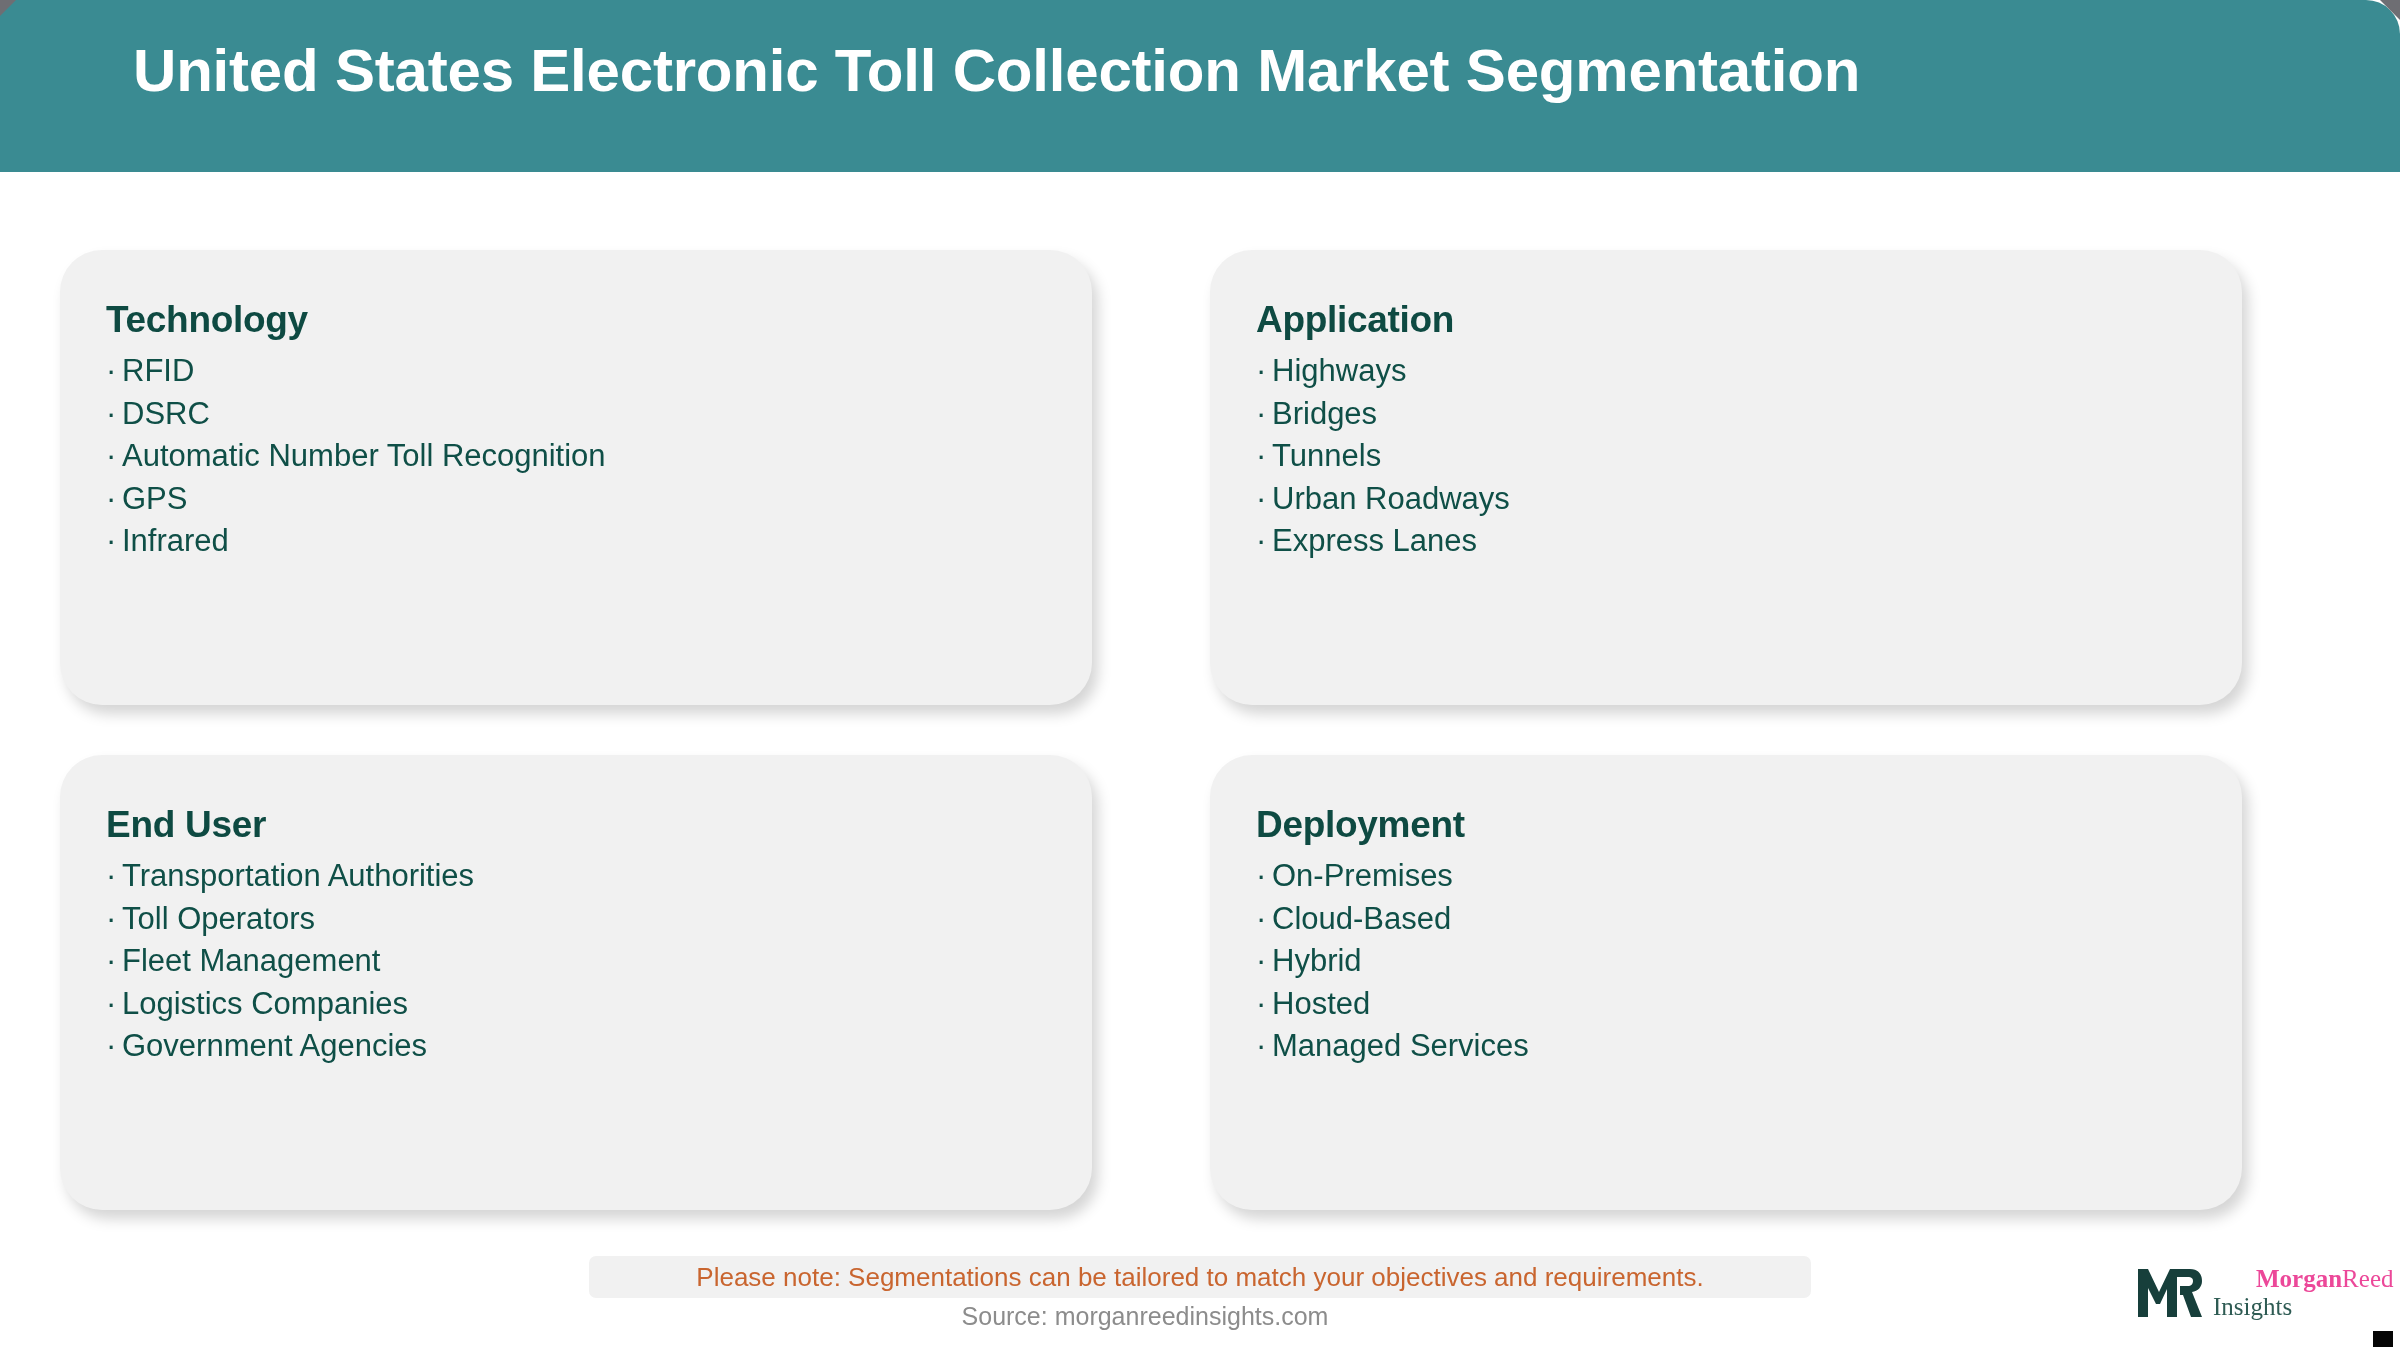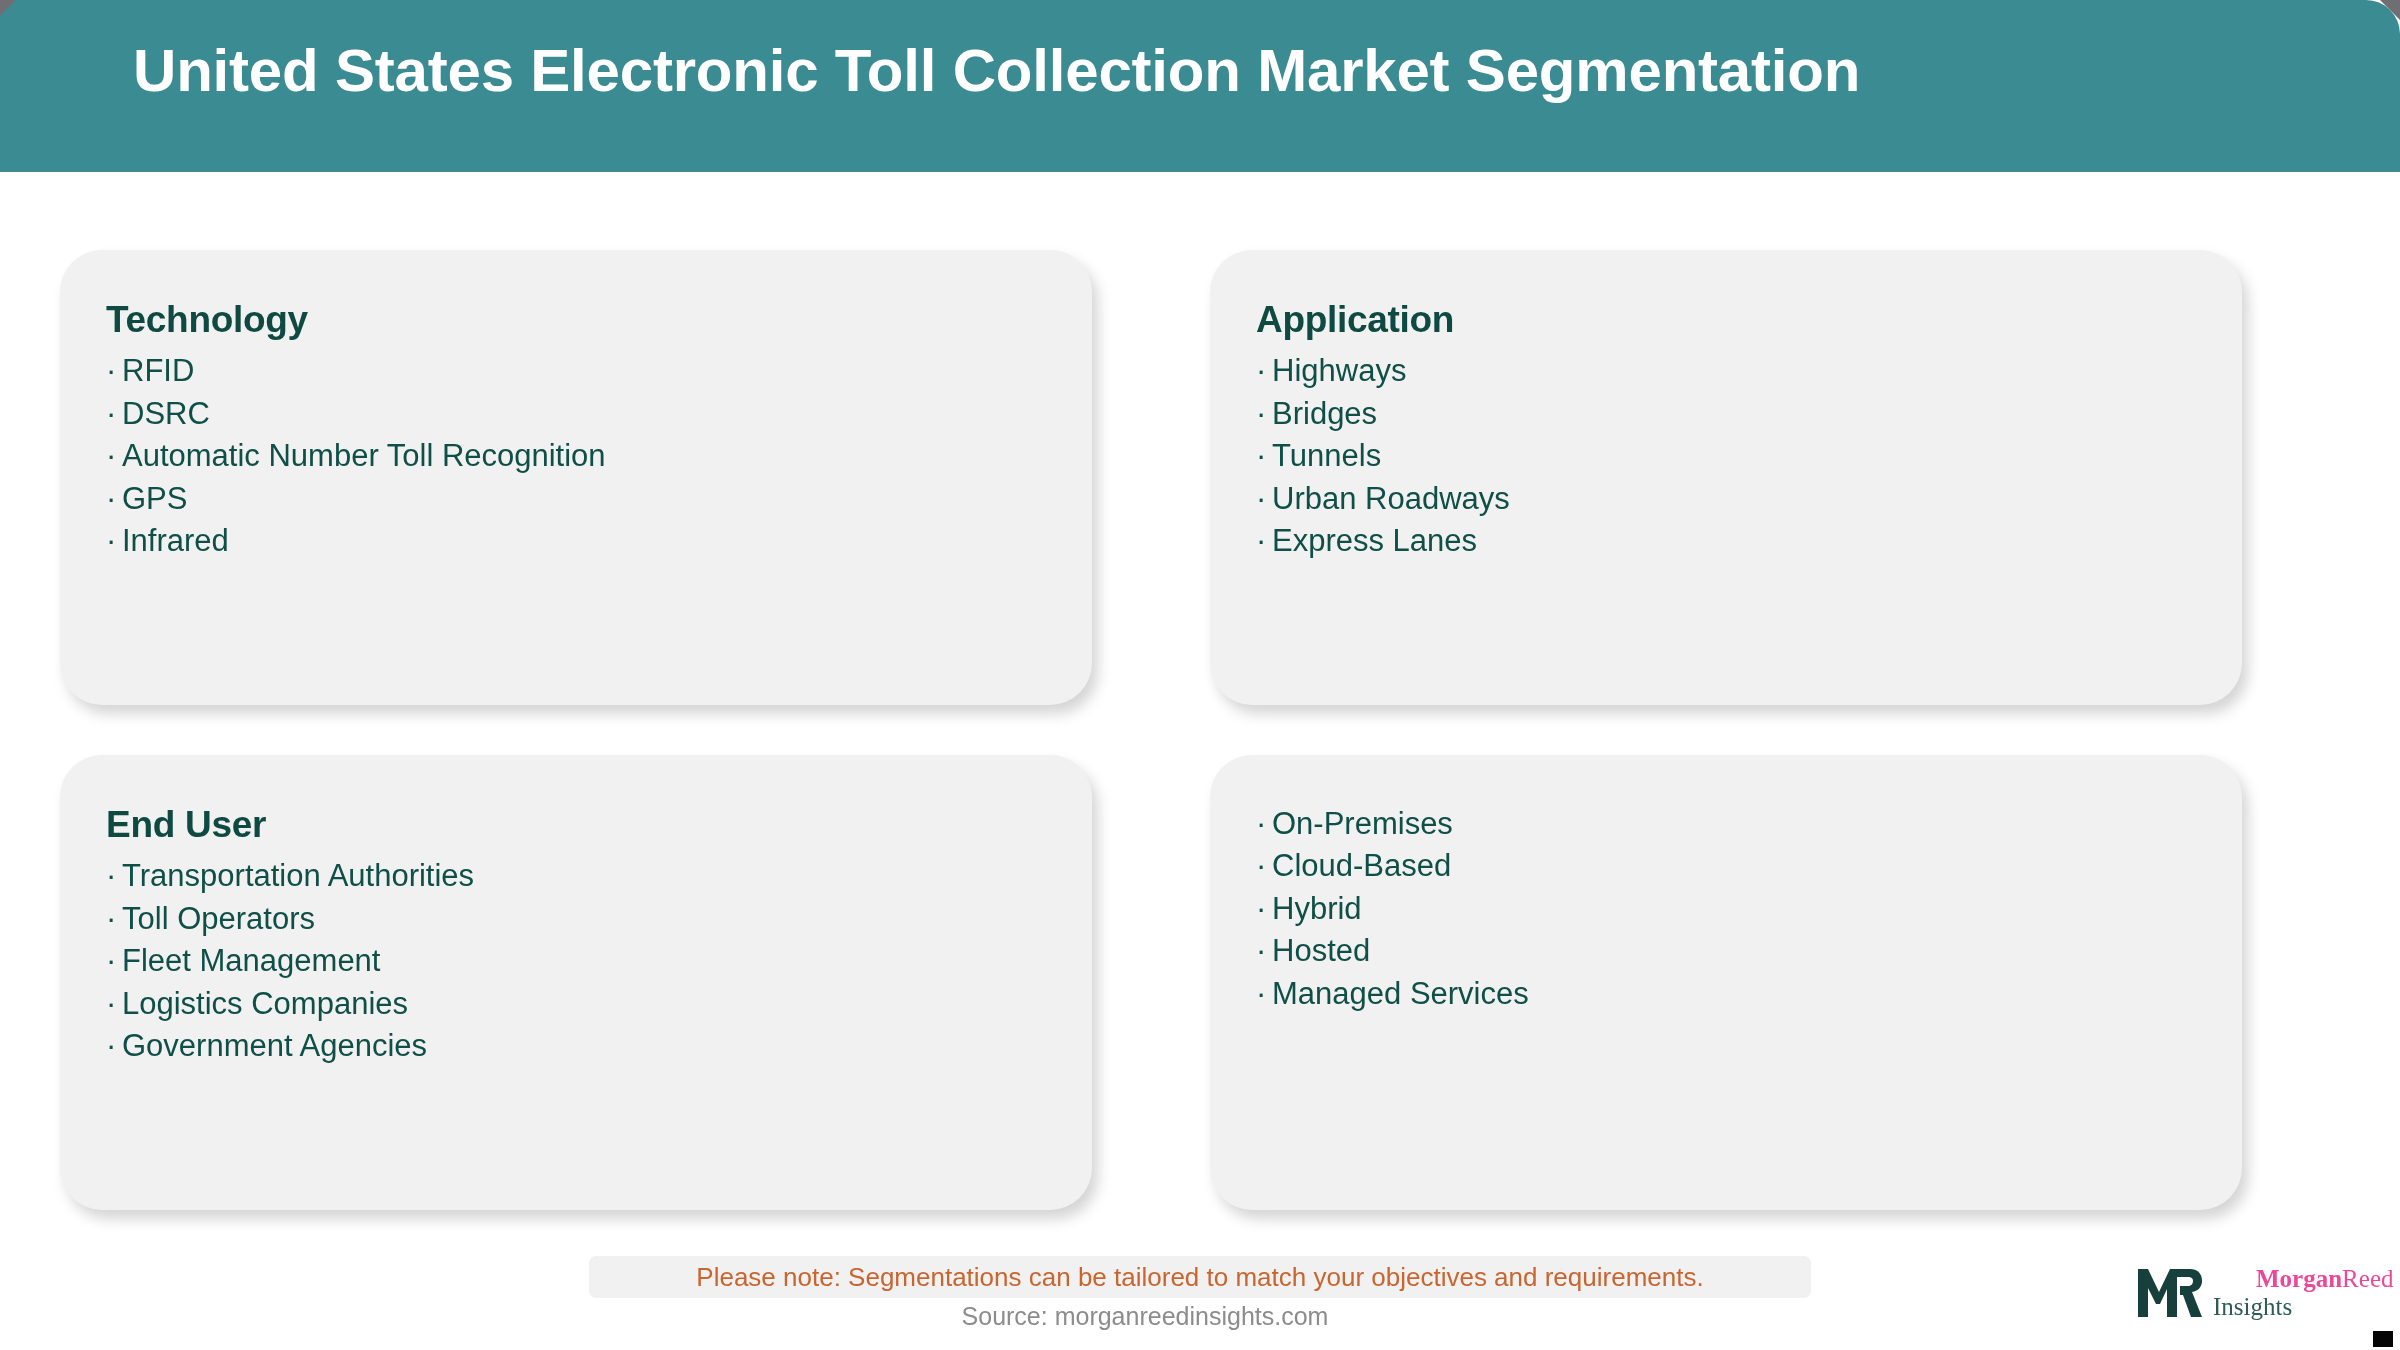--- a/index.html
+++ b/index.html
@@ -257,20 +257,21 @@
           <span>Logistics Companies</span>
         </li>
       <li>
           <span class="bullet-dot">·</span>
           <span>Government Agencies</span>
         </li>
     </ul>
   </div>
 
   <div class="segment-card">
+    <div class="card-title">Deployment</div>
     <ul class="card-list">
       <li>
           <span class="bullet-dot">·</span>
           <span>On-Premises</span>
         </li>
       <li>
           <span class="bullet-dot">·</span>
           <span>Cloud-Based</span>
         </li>
       <li>

